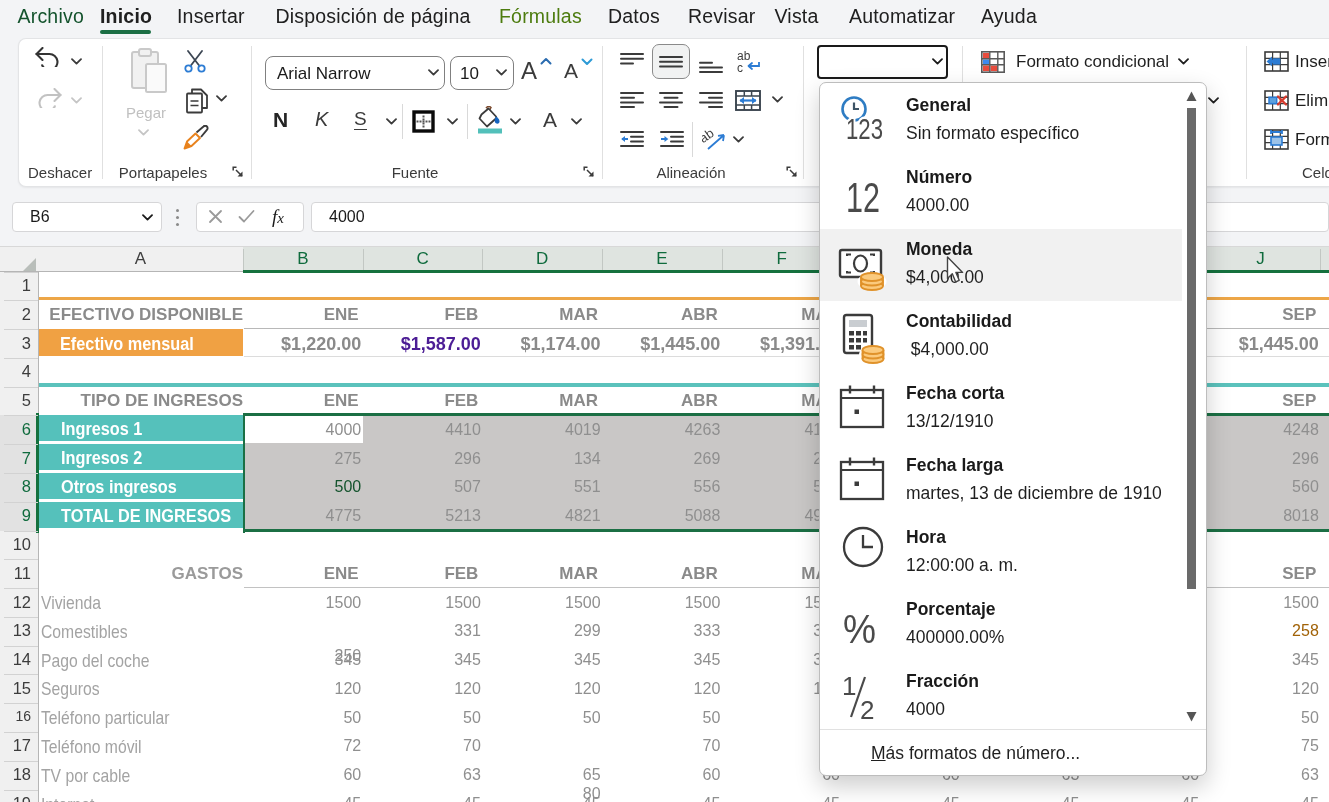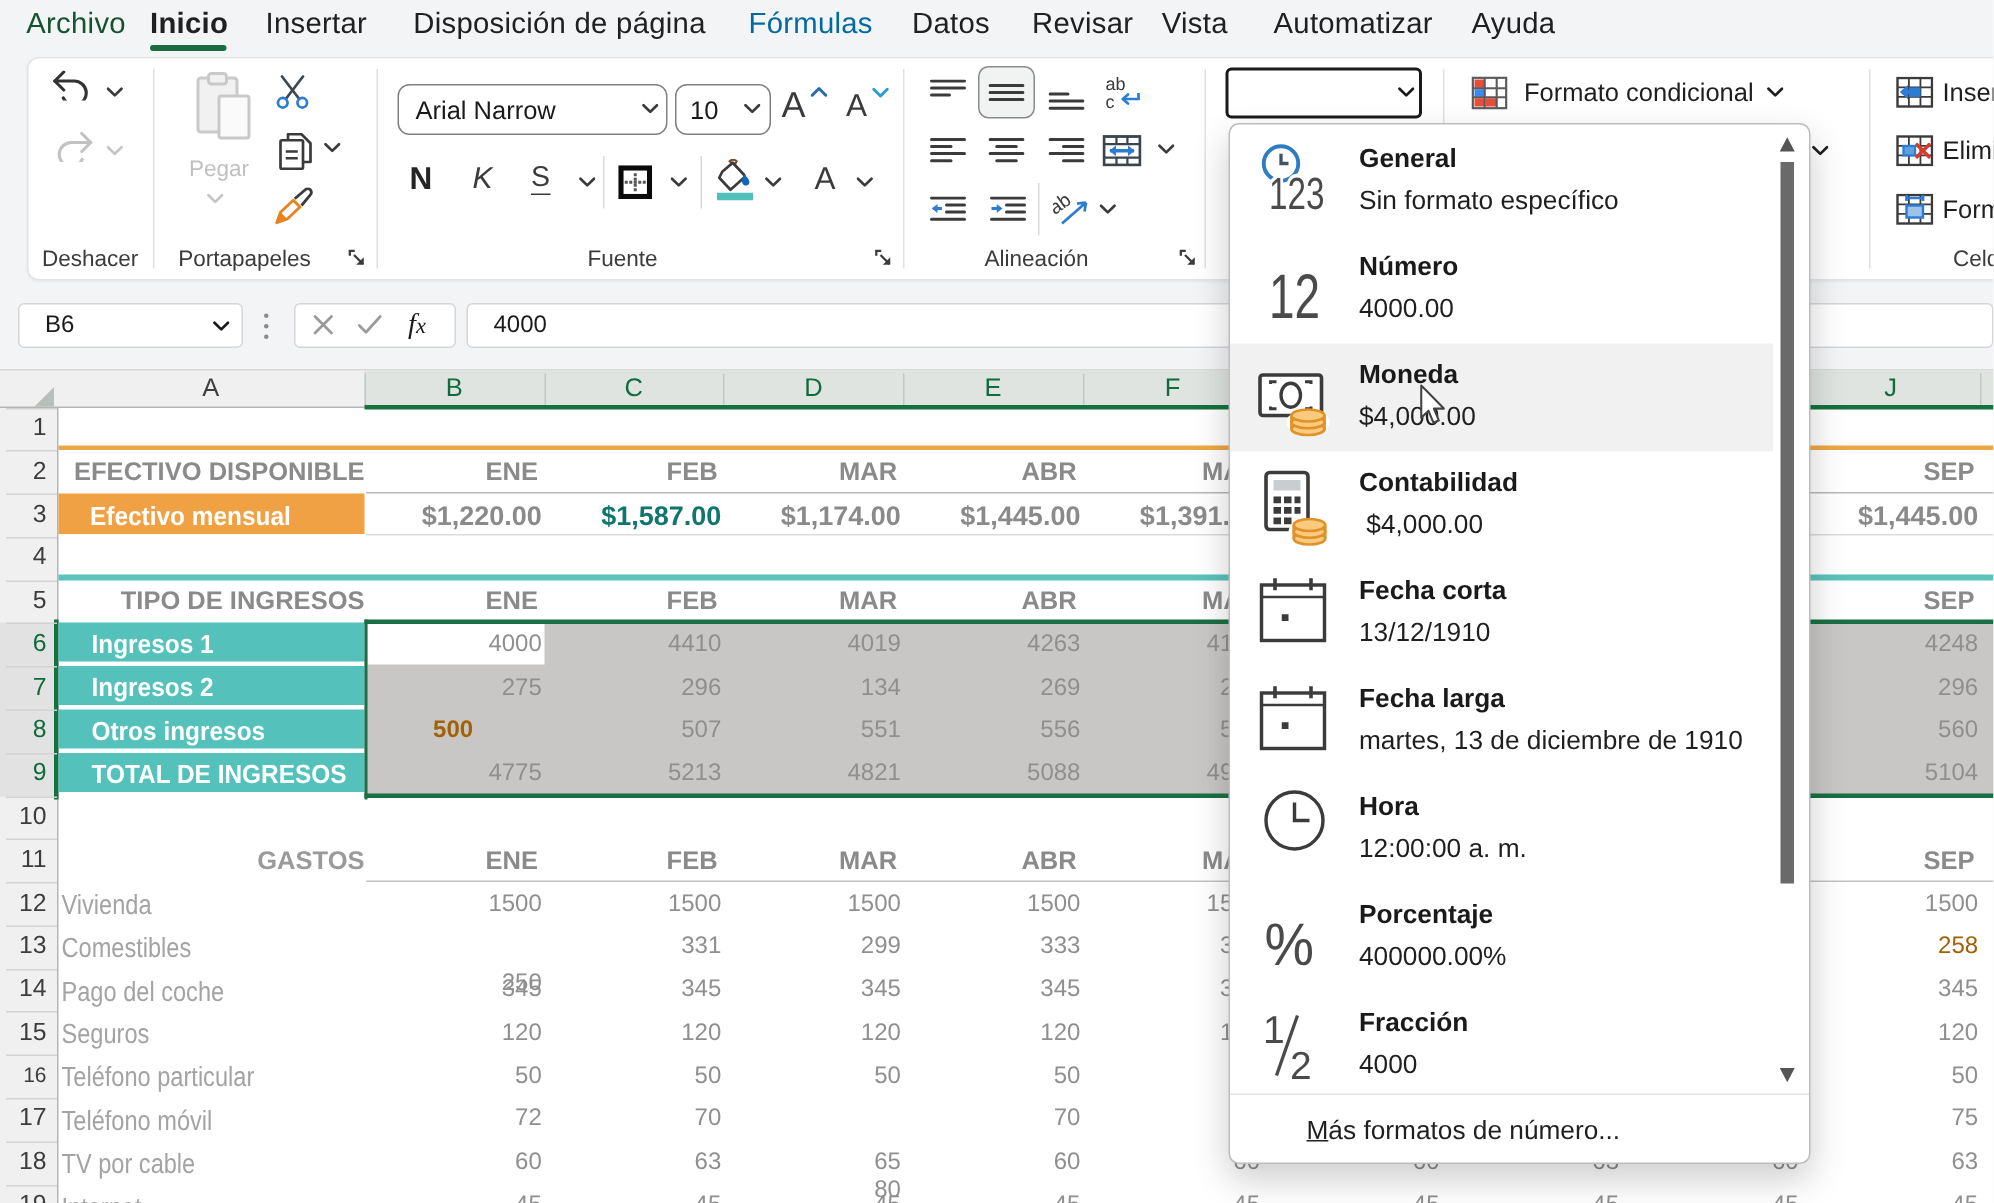--- a/index.html
+++ b/index.html
@@ -4,21 +4,21 @@
 *{margin:0;padding:0;box-sizing:border-box;}
 html,body{width:1329px;height:802px;overflow:hidden;}
 body{font-family:"Liberation Sans",sans-serif;background:#f3f4f6;position:relative;}
 .ab{position:absolute;}
 </style></head><body>
 
 <div class="ab" style="left:17.5px;top:5px;font-size:19.5px;letter-spacing:0.2px;font-weight:400;color:#14532d;">Archivo</div>
 <div class="ab" style="left:100px;top:5px;font-size:19.5px;letter-spacing:0.2px;font-weight:700;color:#202020;">Inicio</div>
 <div class="ab" style="left:177px;top:5px;font-size:19.5px;letter-spacing:0.2px;font-weight:400;color:#202020;">Insertar</div>
 <div class="ab" style="left:275.5px;top:5px;font-size:19.5px;letter-spacing:0.2px;font-weight:400;color:#202020;">Disposición de página</div>
-<div class="ab" style="left:499px;top:5px;font-size:19.5px;letter-spacing:0.2px;font-weight:400;color:#0369a1;">Fórmulas</div>
+<div class="ab" style="left:499px;top:5px;font-size:19.5px;letter-spacing:0.2px;font-weight:400;color:#4d7c0f;">Fórmulas</div>
 <div class="ab" style="left:608px;top:5px;font-size:19.5px;letter-spacing:0.2px;font-weight:400;color:#202020;">Datos</div>
 <div class="ab" style="left:688px;top:5px;font-size:19.5px;letter-spacing:0.2px;font-weight:400;color:#202020;">Revisar</div>
 <div class="ab" style="left:774.5px;top:5px;font-size:19.5px;letter-spacing:0.2px;font-weight:400;color:#202020;">Vista</div>
 <div class="ab" style="left:849px;top:5px;font-size:19.5px;letter-spacing:0.2px;font-weight:400;color:#202020;">Automatizar</div>
 <div class="ab" style="left:981px;top:5px;font-size:19.5px;letter-spacing:0.2px;font-weight:400;color:#202020;">Ayuda</div>
 <div class="ab" style="left:100px;top:30px;width:51px;height:3.5px;background:#1b6e44;border-radius:2px;"></div>
 <div class="ab" style="left:18px;top:38px;width:1311px;height:149px;background:#fff;border:1px solid #e3e4e6;border-right:none;border-radius:8px 0 0 8px;box-shadow:0 1px 2px rgba(0,0,0,0.06);"></div>
 <div class="ab" style="left:102px;top:46px;width:1px;height:133px;background:#e0e0e0;"></div>
 <div class="ab" style="left:251px;top:46px;width:1px;height:133px;background:#e0e0e0;"></div>
 <div class="ab" style="left:602px;top:46px;width:1px;height:133px;background:#e0e0e0;"></div>
@@ -350,21 +350,21 @@
 <div class="ab" style="left:602.1px;top:304.78px;width:115.7px;text-align:right;font-size:17px;font-weight:700;color:#8a8a8a;">ABR</div>
 <div class="ab" style="left:721.8px;top:304.78px;width:115.7px;text-align:right;font-size:17px;font-weight:700;color:#8a8a8a;">MAY</div>
 <div class="ab" style="left:841.5px;top:304.78px;width:115.7px;text-align:right;font-size:17px;font-weight:700;color:#8a8a8a;">JUN</div>
 <div class="ab" style="left:961.2px;top:304.78px;width:115.7px;text-align:right;font-size:17px;font-weight:700;color:#8a8a8a;">JUL</div>
 <div class="ab" style="left:1080.9px;top:304.78px;width:115.7px;text-align:right;font-size:17px;font-weight:700;color:#8a8a8a;">AGO</div>
 <div class="ab" style="left:1200.6px;top:304.78px;width:115.7px;text-align:right;font-size:17px;font-weight:700;color:#8a8a8a;">SEP</div>
 <div class="ab" style="left:243.5px;top:328.06px;width:1085.5px;height:1px;background:#b8b8b8;"></div>
 <div class="ab" style="left:38.5px;top:329.06px;width:204.5px;height:26.78px;background:#f0a143;"></div>
 <div class="ab" style="left:60px;top:333.56px;font-size:17.5px;font-weight:700;color:#fff;transform:scaleX(0.93);transform-origin:left center;white-space:nowrap;">Efectivo mensual</div>
 <div class="ab" style="left:243.0px;top:333.56px;width:118.2px;text-align:right;font-size:18px;font-weight:700;color:#8a8a8a;">$1,220.00</div>
-<div class="ab" style="left:362.7px;top:333.56px;width:118.2px;text-align:right;font-size:18px;font-weight:700;color:#0f766e;">$1,587.00</div>
+<div class="ab" style="left:362.7px;top:333.56px;width:118.2px;text-align:right;font-size:18px;font-weight:700;color:#4c1d95;">$1,587.00</div>
 <div class="ab" style="left:482.4px;top:333.56px;width:118.2px;text-align:right;font-size:18px;font-weight:700;color:#8a8a8a;">$1,174.00</div>
 <div class="ab" style="left:602.1px;top:333.56px;width:118.2px;text-align:right;font-size:18px;font-weight:700;color:#8a8a8a;">$1,445.00</div>
 <div class="ab" style="left:721.8px;top:333.56px;width:118.2px;text-align:right;font-size:18px;font-weight:700;color:#8a8a8a;">$1,391.00</div>
 <div class="ab" style="left:841.5px;top:333.56px;width:118.2px;text-align:right;font-size:18px;font-weight:700;color:#8a8a8a;">$1,287.00</div>
 <div class="ab" style="left:961.2px;top:333.56px;width:118.2px;text-align:right;font-size:18px;font-weight:700;color:#8a8a8a;">$1,326.00</div>
 <div class="ab" style="left:1080.9px;top:333.56px;width:118.2px;text-align:right;font-size:18px;font-weight:700;color:#8a8a8a;">$1,302.00</div>
 <div class="ab" style="left:1200.6px;top:333.56px;width:118.2px;text-align:right;font-size:18px;font-weight:700;color:#8a8a8a;">$1,445.00</div>
 <div class="ab" style="left:243.5px;top:356.34000000000003px;width:1085.5px;height:1px;background:#dcdcdc;"></div>
 <div class="ab" style="left:38.5px;top:383.42px;width:1290.5px;height:3.2px;background:#5bc2bc;"></div>
 <div class="ab" style="left:38px;top:391.12px;width:205.0px;text-align:right;font-size:17px;font-weight:700;color:#8a8a8a;">TIPO DE INGRESOS</div>
@@ -398,38 +398,38 @@
 <div class="ab" style="left:1200.6px;top:420.9px;width:118.2px;text-align:right;font-size:16px;font-weight:400;color:#8f8f8f;">4248</div>
 <div class="ab" style="left:243.0px;top:449.68px;width:118.2px;text-align:right;font-size:16px;font-weight:400;color:#8f8f8f;">275</div>
 <div class="ab" style="left:362.7px;top:449.68px;width:118.2px;text-align:right;font-size:16px;font-weight:400;color:#8f8f8f;">296</div>
 <div class="ab" style="left:482.4px;top:449.68px;width:118.2px;text-align:right;font-size:16px;font-weight:400;color:#8f8f8f;">134</div>
 <div class="ab" style="left:602.1px;top:449.68px;width:118.2px;text-align:right;font-size:16px;font-weight:400;color:#8f8f8f;">269</div>
 <div class="ab" style="left:721.8px;top:449.68px;width:118.2px;text-align:right;font-size:16px;font-weight:400;color:#8f8f8f;">280</div>
 <div class="ab" style="left:841.5px;top:449.68px;width:118.2px;text-align:right;font-size:16px;font-weight:400;color:#8f8f8f;">290</div>
 <div class="ab" style="left:961.2px;top:449.68px;width:118.2px;text-align:right;font-size:16px;font-weight:400;color:#8f8f8f;">285</div>
 <div class="ab" style="left:1080.9px;top:449.68px;width:118.2px;text-align:right;font-size:16px;font-weight:400;color:#8f8f8f;">300</div>
 <div class="ab" style="left:1200.6px;top:449.68px;width:118.2px;text-align:right;font-size:16px;font-weight:400;color:#8f8f8f;">296</div>
-<div class="ab" style="left:243.0px;top:478.46000000000004px;width:118.2px;text-align:center;font-size:16px;font-weight:700;color:#a16207;">500</div>
+<div class="ab" style="left:243.0px;top:478.46000000000004px;width:118.2px;text-align:right;font-size:16px;font-weight:400;color:#14532d;">500</div>
 <div class="ab" style="left:362.7px;top:478.46000000000004px;width:118.2px;text-align:right;font-size:16px;font-weight:400;color:#8f8f8f;">507</div>
 <div class="ab" style="left:482.4px;top:478.46000000000004px;width:118.2px;text-align:right;font-size:16px;font-weight:400;color:#8f8f8f;">551</div>
 <div class="ab" style="left:602.1px;top:478.46000000000004px;width:118.2px;text-align:right;font-size:16px;font-weight:400;color:#8f8f8f;">556</div>
 <div class="ab" style="left:721.8px;top:478.46000000000004px;width:118.2px;text-align:right;font-size:16px;font-weight:400;color:#8f8f8f;">540</div>
 <div class="ab" style="left:841.5px;top:478.46000000000004px;width:118.2px;text-align:right;font-size:16px;font-weight:400;color:#8f8f8f;">520</div>
 <div class="ab" style="left:961.2px;top:478.46000000000004px;width:118.2px;text-align:right;font-size:16px;font-weight:400;color:#8f8f8f;">530</div>
 <div class="ab" style="left:1080.9px;top:478.46000000000004px;width:118.2px;text-align:right;font-size:16px;font-weight:400;color:#8f8f8f;">545</div>
 <div class="ab" style="left:1200.6px;top:478.46000000000004px;width:118.2px;text-align:right;font-size:16px;font-weight:400;color:#8f8f8f;">560</div>
 <div class="ab" style="left:243.0px;top:507.24px;width:118.2px;text-align:right;font-size:16px;font-weight:400;color:#8f8f8f;">4775</div>
 <div class="ab" style="left:362.7px;top:507.24px;width:118.2px;text-align:right;font-size:16px;font-weight:400;color:#8f8f8f;">5213</div>
 <div class="ab" style="left:482.4px;top:507.24px;width:118.2px;text-align:right;font-size:16px;font-weight:400;color:#8f8f8f;">4821</div>
 <div class="ab" style="left:602.1px;top:507.24px;width:118.2px;text-align:right;font-size:16px;font-weight:400;color:#8f8f8f;">5088</div>
 <div class="ab" style="left:721.8px;top:507.24px;width:118.2px;text-align:right;font-size:16px;font-weight:400;color:#8f8f8f;">4972</div>
 <div class="ab" style="left:841.5px;top:507.24px;width:118.2px;text-align:right;font-size:16px;font-weight:400;color:#8f8f8f;">4910</div>
 <div class="ab" style="left:961.2px;top:507.24px;width:118.2px;text-align:right;font-size:16px;font-weight:400;color:#8f8f8f;">5015</div>
 <div class="ab" style="left:1080.9px;top:507.24px;width:118.2px;text-align:right;font-size:16px;font-weight:400;color:#8f8f8f;">4995</div>
-<div class="ab" style="left:1200.6px;top:507.24px;width:118.2px;text-align:right;font-size:16px;font-weight:400;color:#8f8f8f;">5104</div>
+<div class="ab" style="left:1200.6px;top:507.24px;width:118.2px;text-align:right;font-size:16px;font-weight:400;color:#8f8f8f;">8018</div>
 <div class="ab" style="left:243px;top:412.79999999999995px;width:1086px;height:2.8px;background:#1b6f44;"></div>
 <div class="ab" style="left:243px;top:528.72px;width:1086px;height:2.8px;background:#1b6f44;"></div>
 <div class="ab" style="left:242.6px;top:412.79999999999995px;width:2.8px;height:120.52000000000001px;background:#1b6f44;"></div>
 <div class="ab" style="left:38px;top:563.8px;width:205.0px;text-align:right;font-size:17px;font-weight:700;color:#9a9a9a;">GASTOS</div>
 <div class="ab" style="left:243.0px;top:563.8px;width:115.7px;text-align:right;font-size:17px;font-weight:700;color:#8a8a8a;">ENE</div>
 <div class="ab" style="left:362.7px;top:563.8px;width:115.7px;text-align:right;font-size:17px;font-weight:700;color:#8a8a8a;">FEB</div>
 <div class="ab" style="left:482.4px;top:563.8px;width:115.7px;text-align:right;font-size:17px;font-weight:700;color:#8a8a8a;">MAR</div>
 <div class="ab" style="left:602.1px;top:563.8px;width:115.7px;text-align:right;font-size:17px;font-weight:700;color:#8a8a8a;">ABR</div>
 <div class="ab" style="left:721.8px;top:563.8px;width:115.7px;text-align:right;font-size:17px;font-weight:700;color:#8a8a8a;">MAY</div>
 <div class="ab" style="left:841.5px;top:563.8px;width:115.7px;text-align:right;font-size:17px;font-weight:700;color:#8a8a8a;">JUN</div>

